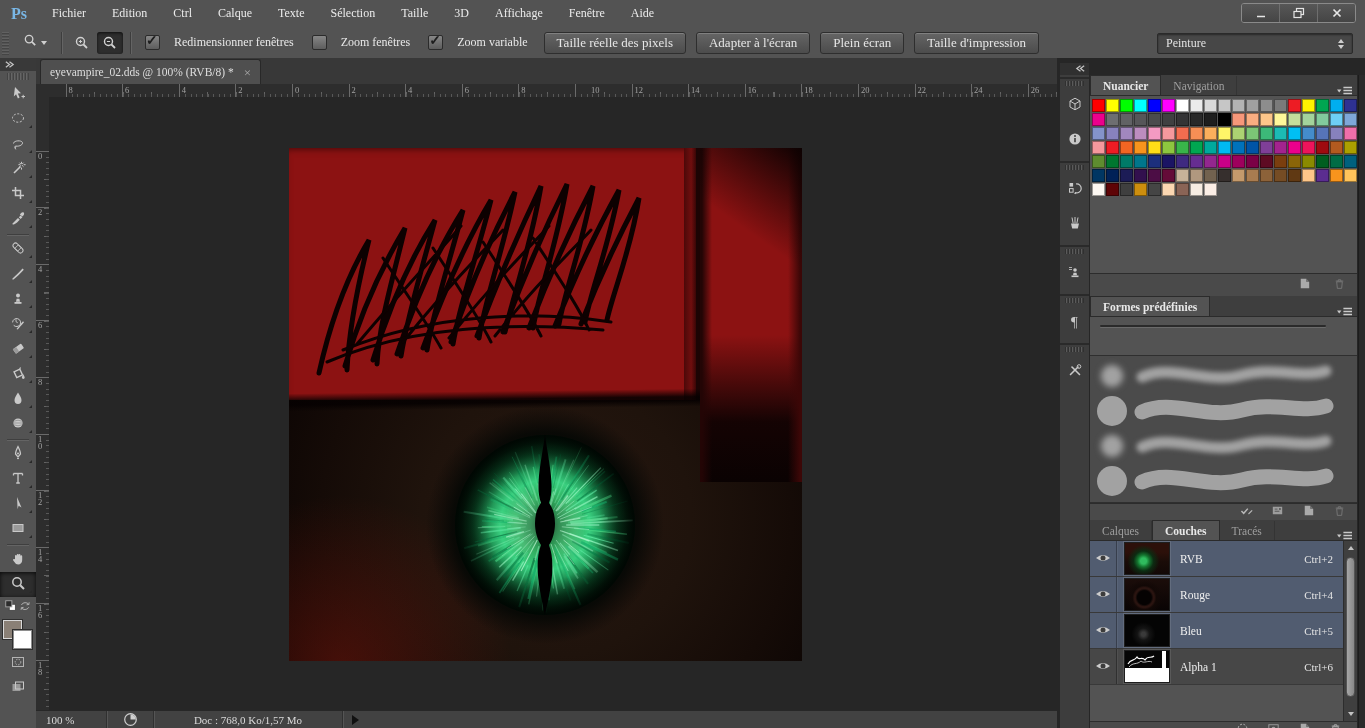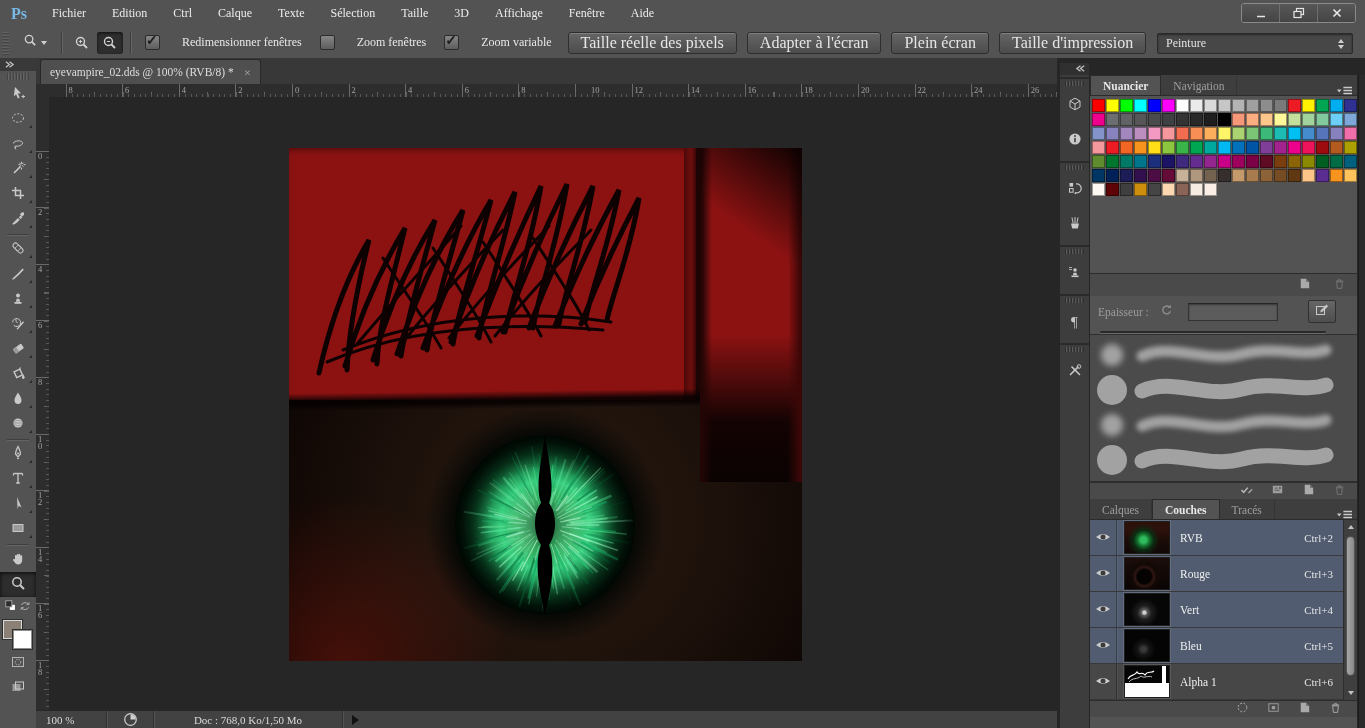--- a/index.html
+++ b/index.html
@@ -21,27 +21,27 @@
               border-bottom:1px solid #262626;display:flex;align-items:center;}
   .grip-v{width:7px;height:24px;margin:0 6px 0 2px;
           background:repeating-linear-gradient(0deg,#454545 0 1px,#616161 1px 2px,transparent 2px 3px);}
   .tool-badge{display:flex;align-items:center;gap:3px;padding:0 8px;}
   .caret{width:0;height:0;border-left:3.5px solid transparent;border-right:3.5px solid transparent;
          border-top:4px solid #cfcfcf;}
   .vsep{width:1px;height:22px;background:#3d3d3d;box-shadow:1px 0 0 #646464;margin:0 6px;}
   .zbtn{width:26px;height:22px;display:flex;align-items:center;justify-content:center;border-radius:3px;margin:0 1px;}
   .zbtn.active{background:#2e2e2e;box-shadow:inset 0 1px 3px rgba(0,0,0,.7);}
   .cb-group{display:flex;align-items:center;gap:18px;margin-left:8px;}
-  .cb-item{display:flex;align-items:center;gap:22px;}
+  .cb-item{display:flex;align-items:center;gap:14px;}
   .cb{width:13px;height:13px;background:linear-gradient(#868686,#5d5d5d);border:1px solid #2b2b2b;
       border-radius:2px;position:relative;flex:none;}
   .cb.checked::after{content:"✓";position:absolute;left:0px;top:-4px;font-size:14px;color:#1d1d1d;font-weight:bold;}
   .cb-label{font-size:12px;color:#e8e8e8;white-space:nowrap;}
   .btn-group{display:flex;align-items:center;gap:10px;margin-left:16px;}
-  .ps-btn{height:20px;padding:0 12px;font-size:16px;color:#e6e6e6;white-space:nowrap;
+  .ps-btn{height:20px;padding:0 12px;font-size:13px;color:#e6e6e6;white-space:nowrap;
           background:linear-gradient(#656565,#4c4c4c);border:1px solid #2e2e2e;border-radius:3px;
           box-shadow:inset 0 1px 0 rgba(255,255,255,.18);display:flex;align-items:center;}
   .workspace{position:absolute;right:12px;top:6px;width:178px;height:19px;background:#474747;
              border:1px solid #2a2a2a;border-radius:2px;font-size:12px;display:flex;align-items:center;
              padding:0 8px;box-shadow:inset 0 1px 2px rgba(0,0,0,.45);}
   .updown{margin-left:auto;display:flex;flex-direction:column;gap:2px;align-items:center;}
   .updown i{width:0;height:0;border-left:3.5px solid transparent;border-right:3.5px solid transparent;display:block;}
   .updown i.up{border-bottom:4px solid #cfcfcf;}
   .updown i.dn{border-top:4px solid #cfcfcf;}
   
@@ -739,21 +739,21 @@
     <div class="sb-sec" style="width:50px;">
       <span>100 %</span>
     </div>
     <div class="sb-sec" style="width:26px;justify-content:center;">
       <span id="pieIcon"><svg width="15" height="15" viewBox="0 0 15 15">
             <circle cx="7.5" cy="7.5" r="5.8" fill="none" stroke="#cfcfcf" stroke-width="1.2"></circle>
             <path d="M7.5 7.5 V2.2 A5.3 5.3 0 0 1 12.8 7.5 Z" fill="#cfcfcf"></path>
           </svg></span>
     </div>
     <div class="sb-sec sb-doc">
-      <span>Doc : 768,0 Ko/1,50 Mo</span>
+      <span>Doc : 768,0 Ko/1,57 Mo</span>
     </div>
     <div class="sb-arrow">
         <i></i>
       </div>
   </div>
 
   <div class="dock">
     <div class="iconcol">
       <div class="iconcol-head">
           <span id="dockChev"><svg width="11" height="11" viewBox="0 0 12 11">
@@ -969,35 +969,30 @@
         <span class="ic-new"><svg width="15" height="15" viewBox="0 0 16 16">
               <path d="M4 3 h6 v3 h3 v7 H4 Z" fill="#aaaaaa"></path>
               <path d="M10 3 l3 3 h-3 z" fill="#777"></path>
             </svg></span>
         <span class="ic-trash dim"><svg width="15" height="15" viewBox="0 0 16 16">
               <path d="M5 6.2 h6 l-.7 7 H5.7 Z" fill="none" stroke="#ababab"></path>
               <path d="M4 5.4 h8 M6.8 4 h2.4 l.3 1.4 M6.8 4 l-.3 1.4" stroke="#ababab" fill="none"></path>
             </svg></span>
       </div>
 
+      <div class="phead">
+        <div class="ptab active">
+          <span>Formes prédéfinies</span>
+        </div>
+        <span class="pmenu pm"><svg width="15" height="9" viewBox="0 0 15 9">
+              <path d="M0 3.5 h4.4 l-2.2 3 z" fill="#c9c9c9"></path>
+              <path d="M6.4 1.4 h8.6 M6.4 4.4 h8.6 M6.4 7.4 h8.6" stroke="#c9c9c9" stroke-width="1.5"></path>
+            </svg></span>
+      </div>
       <div class="b-controls">
-        <div class="brow">
-          <span class="thick-label">Epaisseur :</span>
-          <span id="resetIcon"><svg width="15" height="14" viewBox="0 0 16 16">
-                <path d="M12.5 9.5 a4.5 4.5 0 1 1 -1.2 -4.9" fill="none" stroke="#8f8f8f" stroke-width="1.5"></path>
-                <path d="M13 2 v3.6 h-3.6 z" fill="#8f8f8f"></path>
-              </svg></span>
-          <span class="binput"></span>
-          <span class="bpanelbtn">
-              <span id="bpIcon"><svg width="16" height="16" viewBox="0 0 16 16">
-                  <rect x="2.5" y="4.5" width="8" height="8" fill="none" stroke="#c9c9c9"></rect>
-                  <path d="M12.5 2.6 l1.6 1.6 -5.6 5.6 -2.2 .6 .6 -2.2 z" fill="#c9c9c9"></path>
-                </svg></span>
-            </span>
-        </div>
         <div class="slider"></div>
       </div>
       <div class="blist" id="brushList">
           <div class="brush-row">
             <div class="btip">
               <span class="bdot" style="height: 22px; width: 22px; filter: blur(3px);"></span>
             </div>
             <span><svg width="200" height="34" viewBox="0 0 200 34" style="filter:blur(2.4px)">
                 <path d="M8 20 C 38 6, 72 28, 108 18 C 140 9, 168 22, 192 14" fill="none" stroke="#a2a2a2" stroke-width="11" stroke-linecap="round"></path>
               </svg></span>
@@ -1073,31 +1068,20 @@
             </div>
             <div class="crow sel">
               <div class="ceye">
                 <span><svg width="16" height="12" viewBox="0 0 16 12">
                     <path d="M1 6 Q8 0.2 15 6 Q8 11.8 1 6 Z" fill="#cccccc"></path>
                     <circle cx="8" cy="6" r="2.5" fill="#3c3c3c"></circle>
                   </svg></span>
               </div>
               <div class="cthumb th-rouge"></div>
               <span class="cname">Rouge</span>
-              <span class="cshort">Ctrl+3</span>
-            </div>
-            <div class="crow sel">
-              <div class="ceye">
-                <span><svg width="16" height="12" viewBox="0 0 16 12">
-                    <path d="M1 6 Q8 0.2 15 6 Q8 11.8 1 6 Z" fill="#cccccc"></path>
-                    <circle cx="8" cy="6" r="2.5" fill="#3c3c3c"></circle>
-                  </svg></span>
-              </div>
-              <div class="cthumb th-vert"></div>
-              <span class="cname">Vert</span>
               <span class="cshort">Ctrl+4</span>
             </div>
             <div class="crow sel">
               <div class="ceye">
                 <span><svg width="16" height="12" viewBox="0 0 16 12">
                     <path d="M1 6 Q8 0.2 15 6 Q8 11.8 1 6 Z" fill="#cccccc"></path>
                     <circle cx="8" cy="6" r="2.5" fill="#3c3c3c"></circle>
                   </svg></span>
               </div>
               <div class="cthumb th-bleu"></div>

